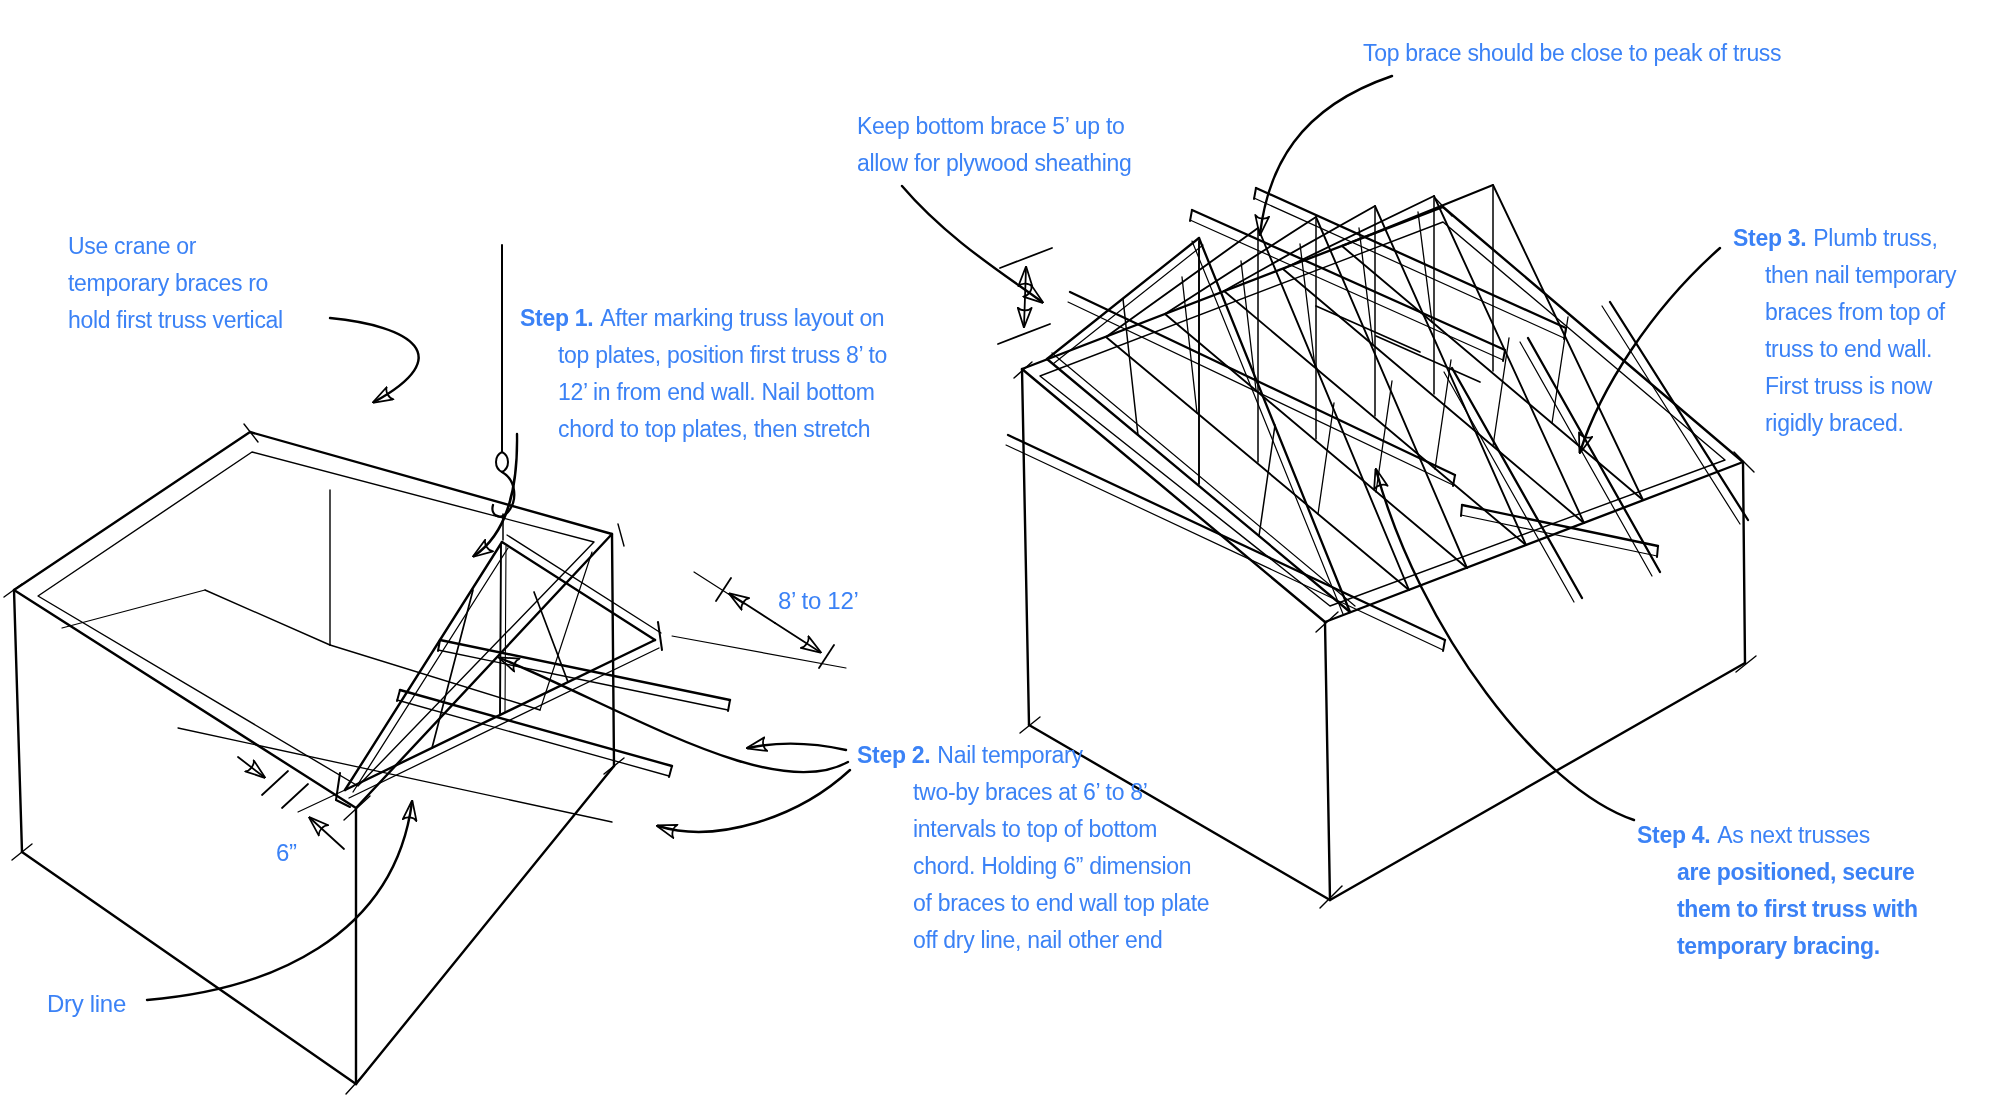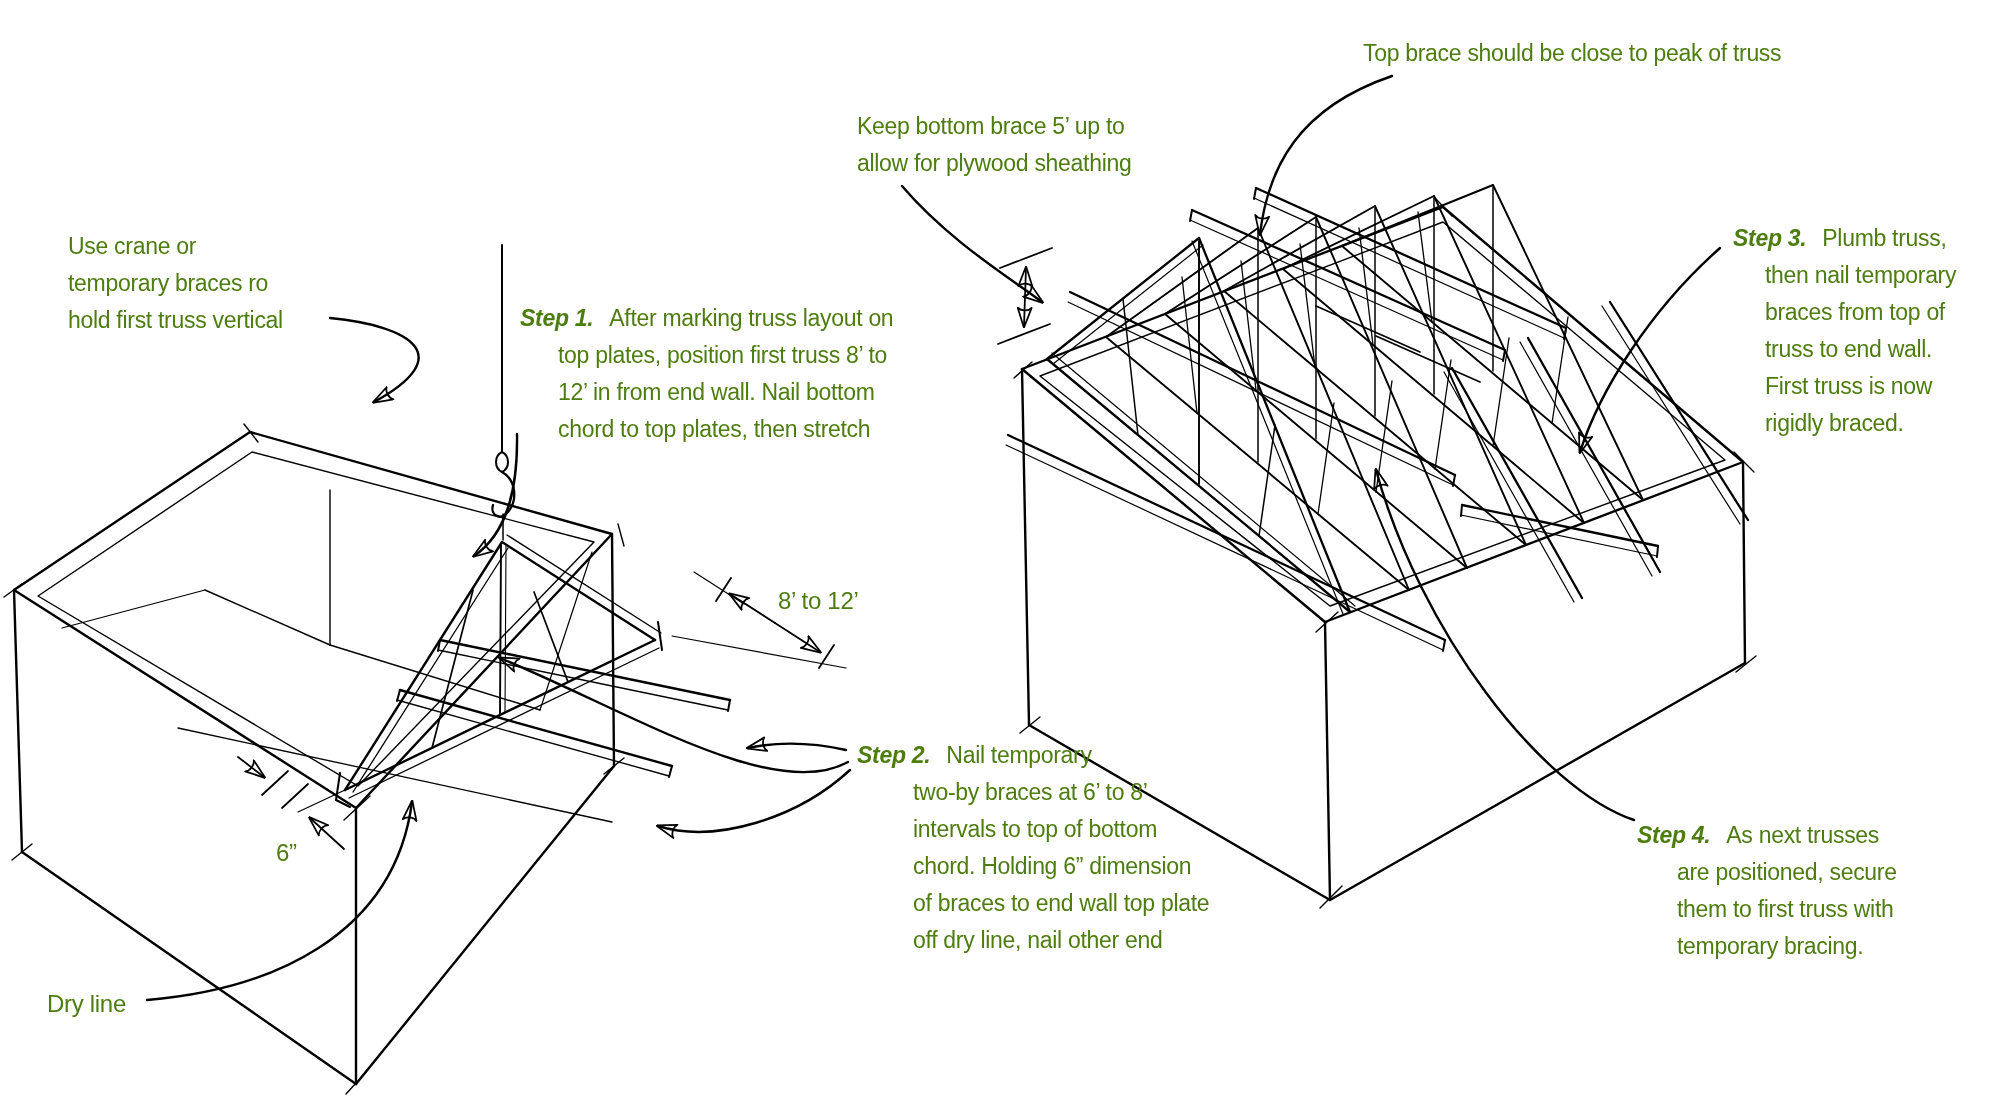--- a/index.html
+++ b/index.html
@@ -1,26 +1,26 @@
 <!DOCTYPE html>
 <html><head>
 <meta charset="utf-8">
 <style>
   html,body{margin:0;padding:0;background:#ffffff;}
   .stage{position:relative;width:2000px;height:1112px;background:#ffffff;overflow:hidden;
          font-family:"Liberation Sans",sans-serif;color:#000;}
   #art{position:absolute;left:0;top:0;}
   #art path, #art line{fill:none;stroke:#000;stroke-linecap:round;stroke-linejoin:round;}
-  .note{position:absolute;color:#4d7c0f;font-size:23px;line-height:37px;letter-spacing:-0.3px;white-space:nowrap;}
-  .note b{font-weight:700;margin-right:16px;font-style:italic;}
+  .note{position:absolute;color:#3b82f6;font-size:23px;line-height:37px;letter-spacing:-0.3px;white-space:nowrap;}
+  .note b{font-weight:700;margin-right:7px;}
   .dim{font-size:24px;}
   .s1 .cont{margin-left:38px;}
   .s2 .cont{margin-left:56px;}
   .s3 .cont{margin-left:32px;}
-  .s4 .cont{margin-left:40px;}
+  .s4 .cont{margin-left:40px;font-weight:bold;}
 </style>
 </head>
 <body>
 
 <div class="stage">
 
   <svg id="art" width="2000" height="1112" viewBox="0 0 2000 1112">
     <defs>
       <marker id="ah" viewBox="0 0 12 9" markerWidth="21" markerHeight="16" refX="11" refY="4.5" orient="auto" markerUnits="userSpaceOnUse">
         <path d="M0.5,0.5 L12,4.5 L0.5,8.5 C2.6,6.6 2.6,2.4 0.5,0.5 Z" fill="#000" stroke="none"></path>

